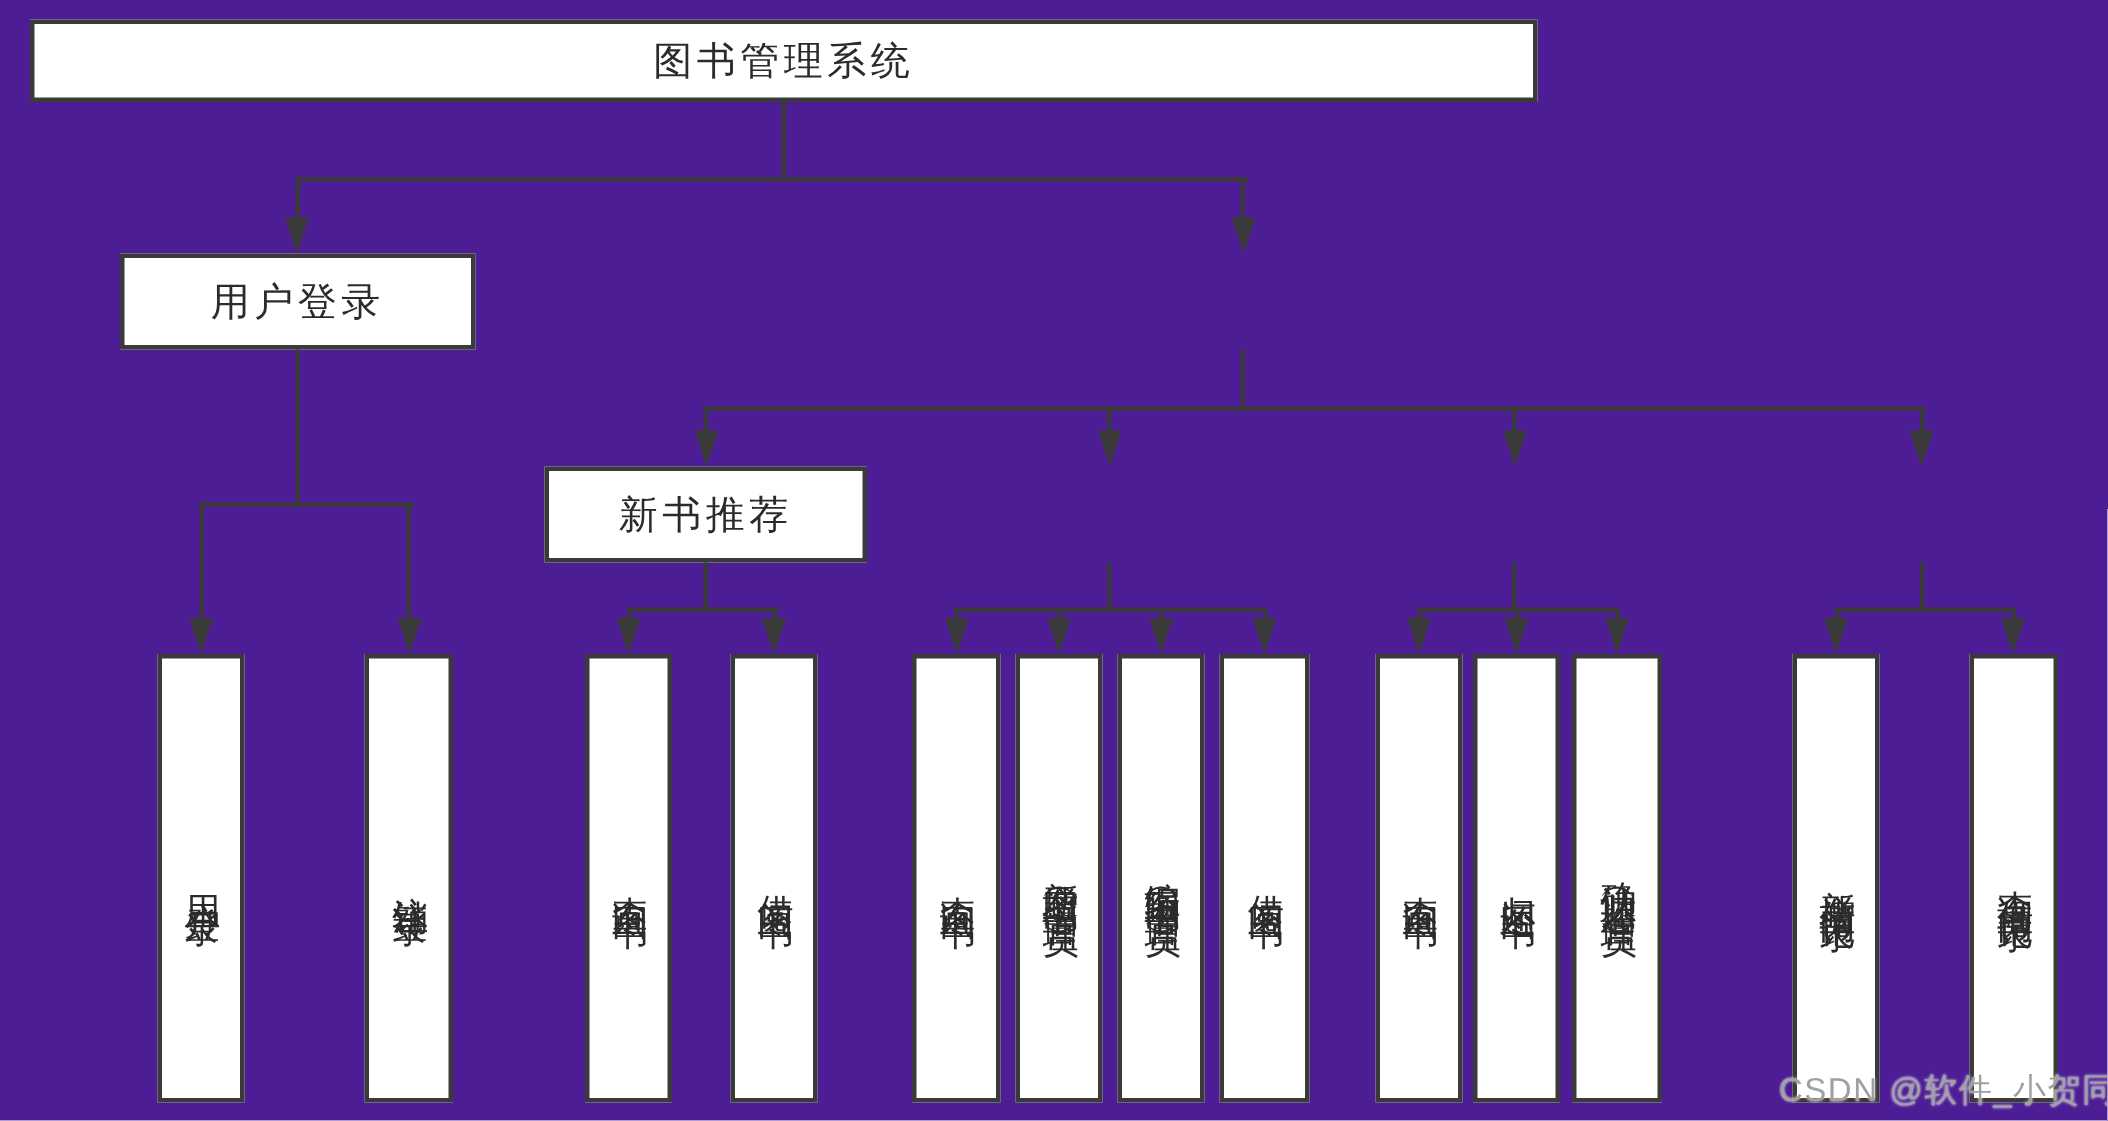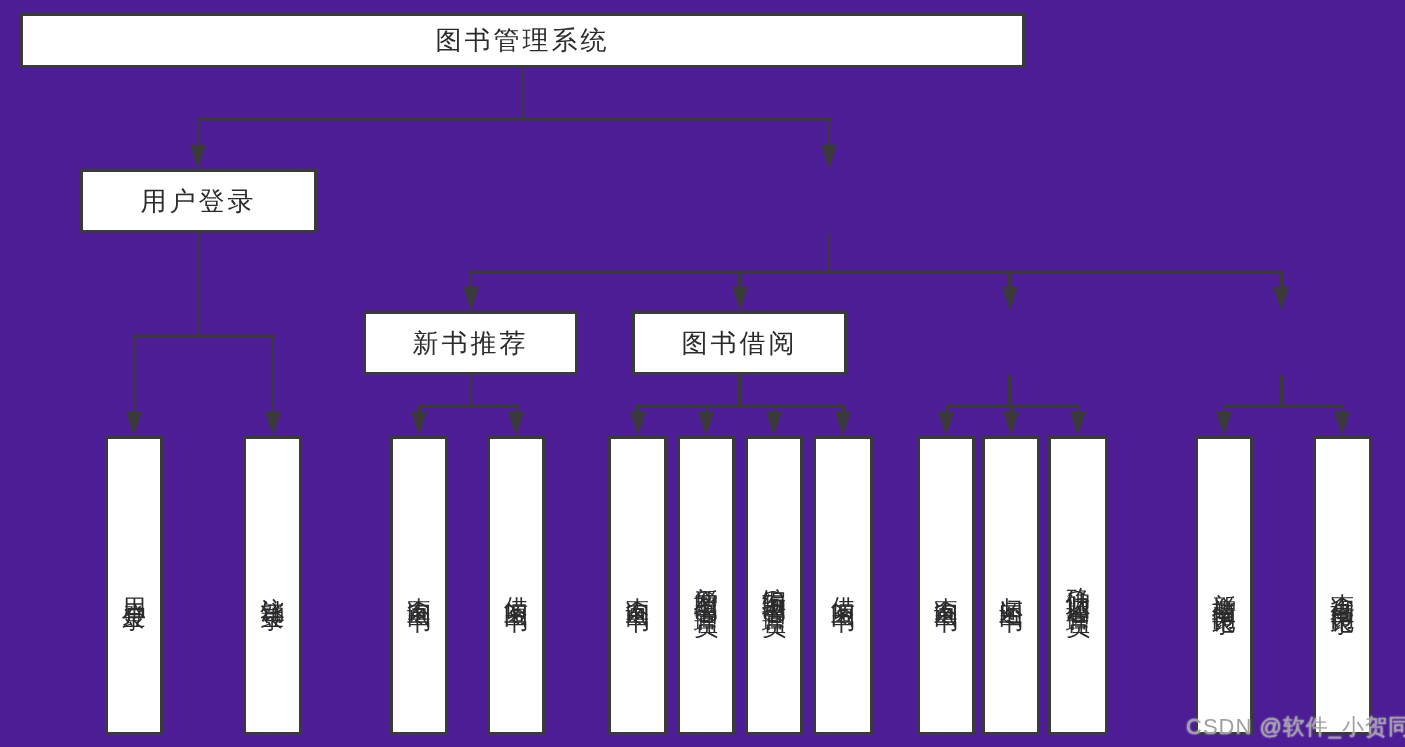--- a/index.html
+++ b/index.html
@@ -81,21 +81,20 @@
   <div class="line" style="left:469px; top:270.5px; width:3px; height:22px;"></div>
   <div class="arrow" style="left:462.5px; top:287px;"></div>
   <div class="line" style="left:738px; top:270.5px; width:3px; height:22px;"></div>
   <div class="arrow" style="left:731.5px; top:287px;"></div>
   <div class="line" style="left:1008px; top:270.5px; width:3px; height:22px;"></div>
   <div class="arrow" style="left:1001.5px; top:287px;"></div>
   <div class="line" style="left:1279.5px; top:270.5px; width:3px; height:22px;"></div>
   <div class="arrow" style="left:1273px; top:287px;"></div>
 
   <div class="box h" style="left:363px; top:311px; width:215px; height:64px;">新书推荐</div>
-  <div class="box h" style="left:632px; top:311px; width:215px; height:64px;">图书借阅</div>
 
   <div class="line" style="left:469px; top:375px; width:3px; height:32px;"></div>
   <div class="line" style="left:417.5px; top:404.5px; width:101px; height:3px;"></div>
   <div class="line" style="left:417.5px; top:404.5px; width:3px; height:15px;"></div>
   <div class="arrow" style="left:411px; top:412px;"></div>
   <div class="line" style="left:514.5px; top:404.5px; width:3px; height:15px;"></div>
   <div class="arrow" style="left:508px; top:412px;"></div>
 
   <div class="line" style="left:738px; top:375px; width:3px; height:32px;"></div>
   <div class="line" style="left:636px; top:404.5px; width:208px; height:3px;"></div>

